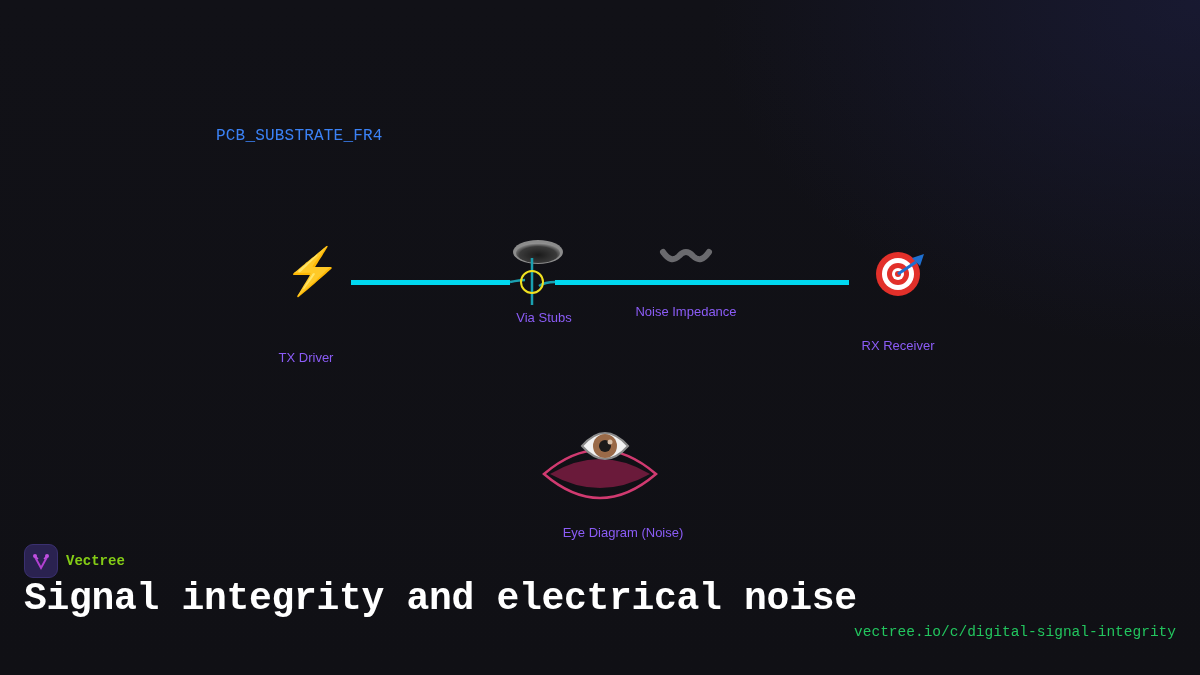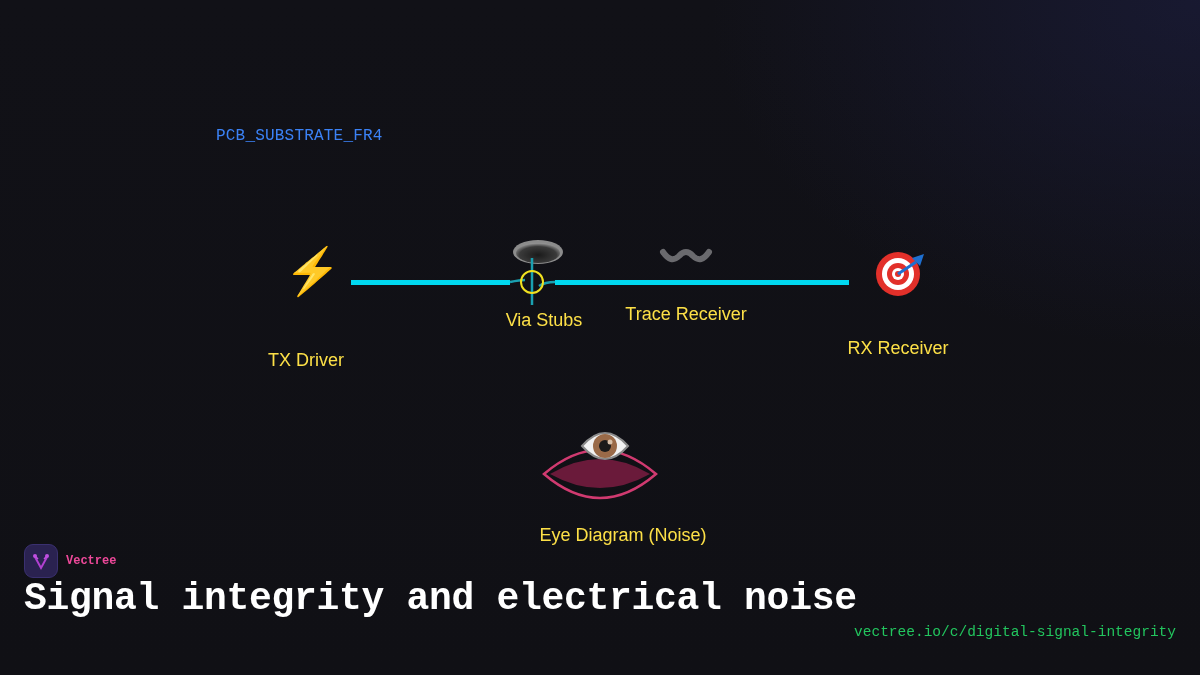--- a/index.html
+++ b/index.html
@@ -20,35 +20,35 @@
       color: #3b82f6; letter-spacing: 0.2px;
     }
     .trace {
       position: absolute; height: 5px; background: #00d8f0;
     }
     .node-icon {
       position: absolute; font-size: 46px; line-height: 1;
       text-align: center;
     }
     .node-label {
-      position: absolute; color: #fde047; font-size: 18px;
+      position: absolute; color: #8b5cf6; font-size: 13px;
       white-space: nowrap; transform: translateX(-50%);
     }
     .brand {
       position: absolute; left: 24px; top: 544px; display: flex; align-items: center;
     }
     .brand-logo {
       width: 34px; height: 34px; border-radius: 9px;
       background: #2a2250; border: 1px solid #3a3070;
       display: flex; align-items: center; justify-content: center;
       box-sizing: border-box;
     }
     .brand-name {
-      margin-left: 8px; color: #ec4899; font-weight: bold;
-      font-family: "Liberation Mono", monospace; font-size: 12px;
+      margin-left: 8px; color: #84cc16; font-weight: bold;
+      font-family: "Liberation Mono", monospace; font-size: 14px;
     }
     .headline {
       position: absolute; left: 24px; top: 582px; margin: 0;
       color: #ffffff; font-family: "Liberation Mono", monospace; font-weight: bold;
       font-size: 38px; line-height: 34px; letter-spacing: -0.3px;
     }
     .url {
       position: absolute; right: 24px; top: 624px;
       color: #22c55e; font-family: "Liberation Mono", monospace; font-size: 14.5px;
     }
@@ -81,21 +81,21 @@
   <line x1="27" y1="0" x2="27" y2="47" stroke="#1aa0b0" stroke-width="2.5"></line>
   <path d="M5 24 Q15 22 20 22" stroke="#1aa0b0" stroke-width="2.5" fill="none"></path>
   <path d="M34 28 Q40 24 50 24" stroke="#1aa0b0" stroke-width="2.5" fill="none"></path>
   <circle cx="27" cy="24" r="11" stroke="#f0e020" stroke-width="2" fill="none"></circle>
 </svg>
 <div class="node-label" style="left:544px; top:310px;">Via Stubs</div>
 
 <svg style="position:absolute; left:658px; top:244px;" width="56" height="24" viewBox="0 0 56 24">
   <path d="M5 8 Q13 20 21 12 Q28 4 35 12 Q43 20 51 8" stroke="#6a6a6e" stroke-width="6" fill="none" stroke-linecap="round"></path>
 </svg>
-<div class="node-label" style="left:686px; top:304px;">Trace Receiver</div>
+<div class="node-label" style="left:686px; top:304px;">Noise Impedance</div>
 
 <svg style="position:absolute; left:874px; top:248px;" width="54" height="50" viewBox="0 0 54 50">
   <circle cx="24" cy="26" r="22" fill="#e2302a"></circle>
   <circle cx="24" cy="26" r="16" fill="#ffffff"></circle>
   <circle cx="24" cy="26" r="11" fill="#e2302a"></circle>
   <circle cx="24" cy="26" r="6" fill="#ffffff"></circle>
   <circle cx="24" cy="26" r="3" fill="#e2302a"></circle>
   <line x1="24" y1="26" x2="42" y2="14" stroke="#1e6fd0" stroke-width="3"></line>
   <path d="M38 10 L50 6 L46 18 Z" fill="#1e6fd0"></path>
 </svg>

